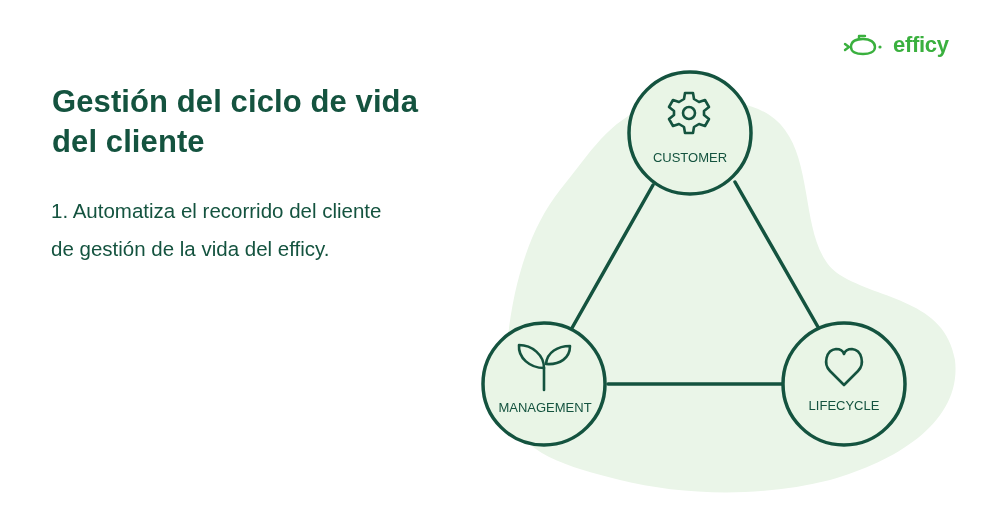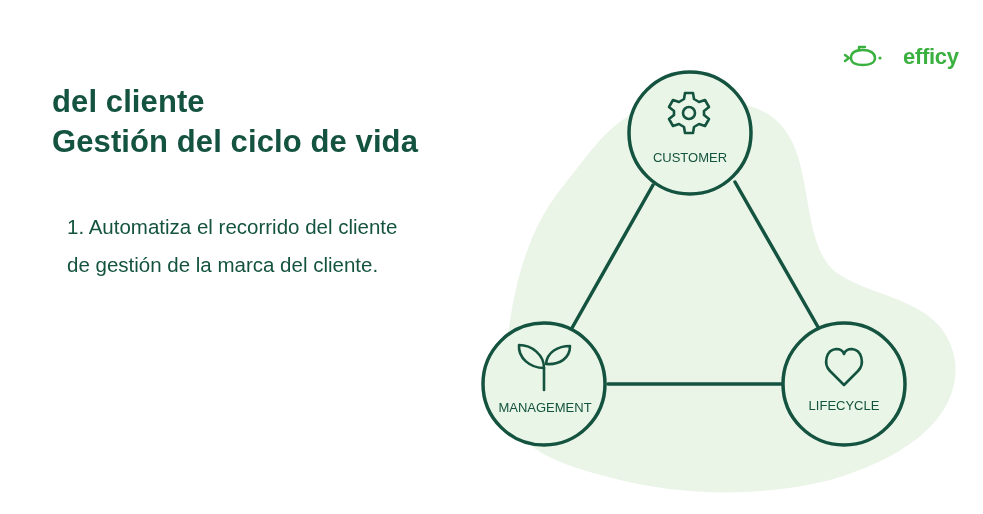--- a/index.html
+++ b/index.html
@@ -1,25 +1,25 @@
 <!DOCTYPE html>
 <html><head>
 <meta charset="utf-8">
 <style>
   html, body { margin: 0; padding: 0; }
   body { width: 983px; height: 514px; background: #ffffff; position: relative; overflow: hidden;
          font-family: "Liberation Sans", "DejaVu Sans", sans-serif; color: #14533f; }
   .title { position: absolute; left: 52px; top: 82px; margin: 0; font-size: 31px; font-weight: 700;
            line-height: 40px; color: #14533f; letter-spacing: 0.1px; }
   .title span { display: block; }
-  .list { position: absolute; left: 51px; top: 198px; margin: 16px; padding: 0; list-style: none;
+  .list { position: absolute; left: 51px; top: 198px; margin: 0; padding: 0; list-style: none;
           font-size: 20.5px; color: #14533f; }
   .list li { line-height: 26px; margin-bottom: 12px; }
   .list li .l2 { display: block; }
-  .logo { position: absolute; left: 843px; top: 44px; display: flex; gap: 20px; }
+  .logo { position: absolute; left: 843px; top: 32px; display: flex; align-items: center; gap: 10px; }
   .logo-text { font-size: 22px; font-weight: 700; color: #3ab03e; letter-spacing: -0.3px; }
   svg.diagram { position: absolute; left: 0; top: 0; }
   .node-label { font-family: "Liberation Sans", "DejaVu Sans", sans-serif; font-size: 13px; fill: #14533f; }
 </style>
 </head>
 <body>
 
 <svg class="diagram" width="983" height="514" viewBox="0 0 983 514">
   <path d="M 640 110 C 700 95, 760 95, 785 130 C 815 170, 800 250, 840 275 C 880 300, 945 300, 955 360
            C 962 420, 900 460, 830 480 C 760 498, 680 495, 620 480 C 560 465, 505 450, 505 390
@@ -62,24 +62,24 @@
       <path d="M 8 14 C 8 8, 14 6, 20 6 C 27 6, 32 9, 32 14 C 32 19, 26 21, 20 21 C 13 21, 8 19, 8 14 Z"></path>
       <path d="M 16 6 L 16 3 L 22 3"></path>
       <path d="M 2 11 L 6 14 L 2 17"></path>
     </g>
     <circle cx="37" cy="14" r="1.6" fill="#3ab03e"></circle>
   </svg>
   <span class="logo-text">efficy</span>
 </div>
 
 <h1 class="title">
+  <span>Gestión del ciclo de vida</span>
   <span>del cliente</span>
-  <span>Gestión del ciclo de vida</span>
 </h1>
 
 <ul class="list">
   <li>
     <span>1. Automatiza el recorrido del cliente</span>
   </li>
   <li>
-    <span class="l2">de gestión de la marca del cliente.</span>
+    <span class="l2">de gestión de la vida del efficy.</span>
   </li>
 </ul>
 
 </body></html>

